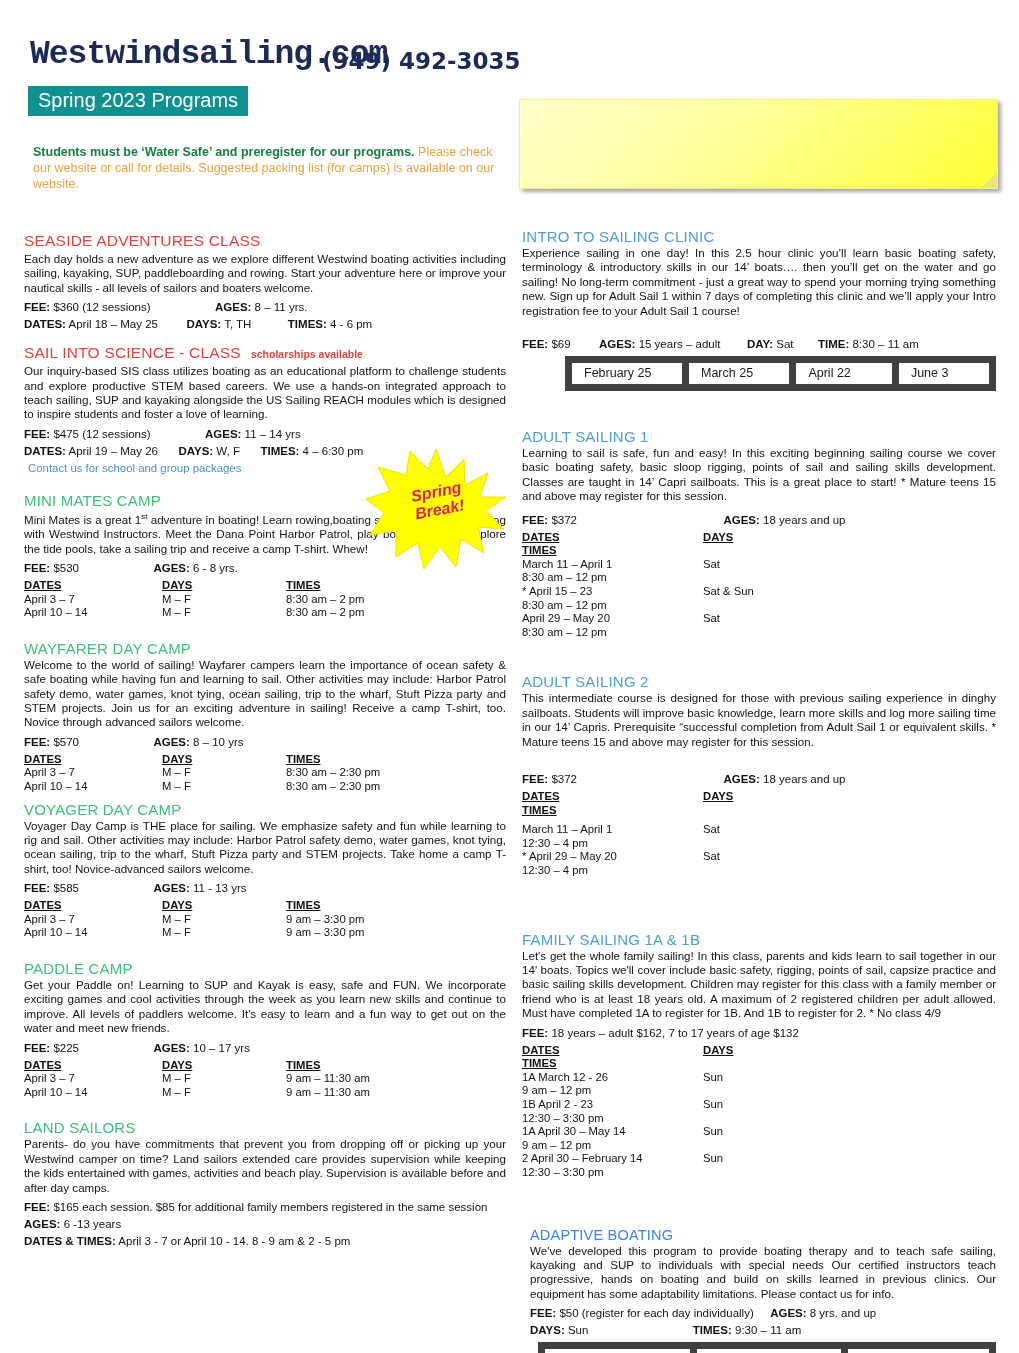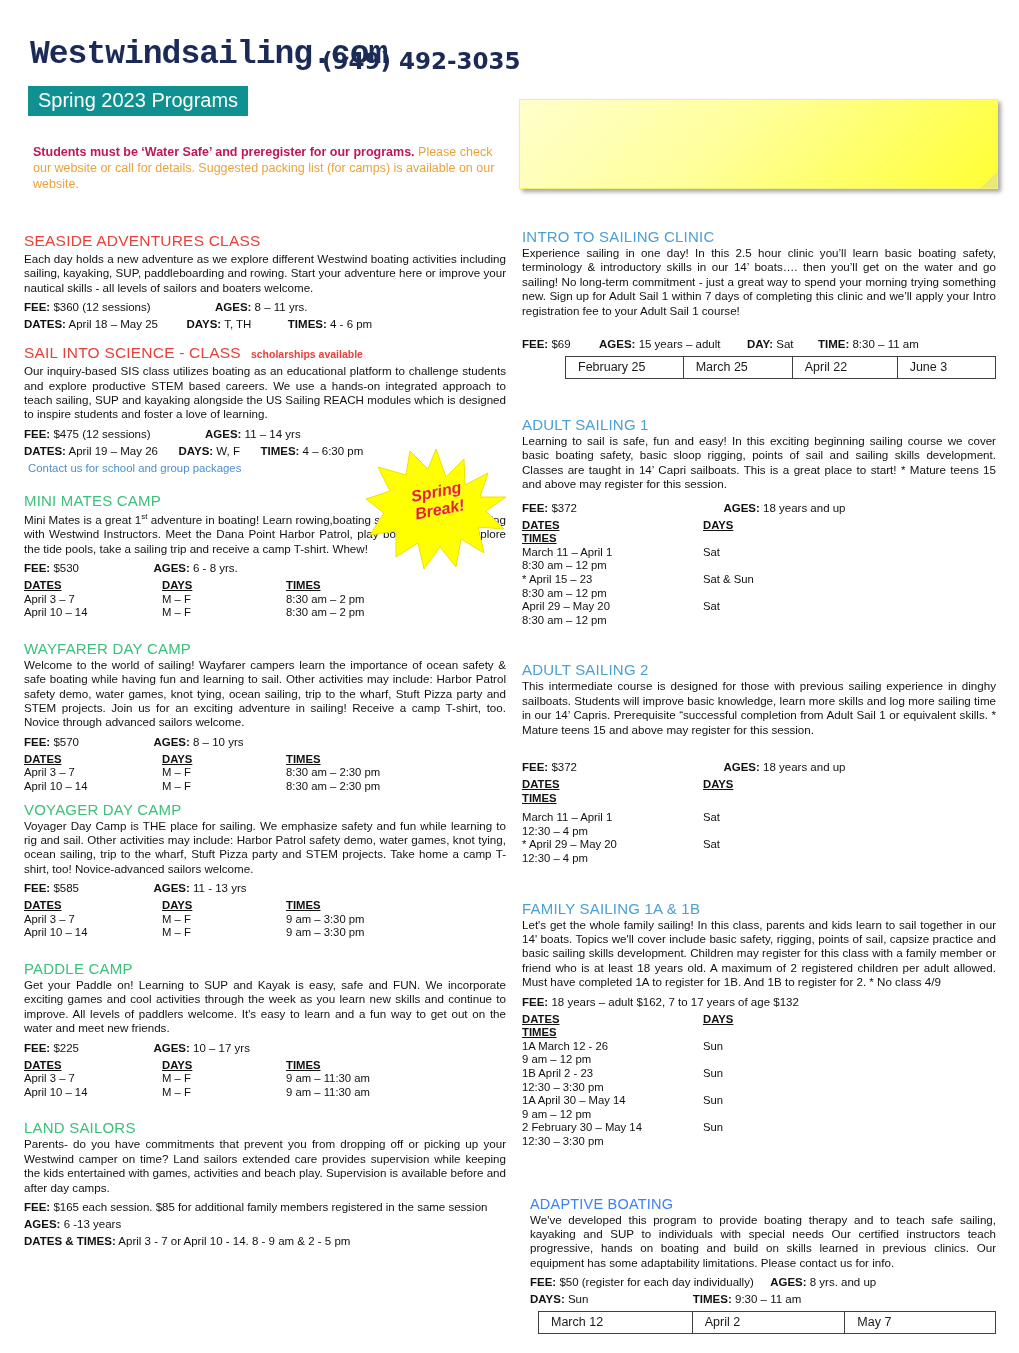--- a/index.html
+++ b/index.html
@@ -25,21 +25,21 @@
   .banner{
     position:absolute;left:28px;top:86px;
     background:#0e9190;color:#ffffff;
     font-size:20px;font-weight:normal;
     padding:3px 10px 4px 10px;white-space:nowrap;
   }
   .notice{
     position:absolute;left:33px;top:144px;width:462px;
     color:#e8a33d;font-size:12.5px;line-height:16px;
   }
-  .notice b{color:#be185d;font-weight:bold;}
+  .notice b{color:#15803d;font-weight:bold;}
 
   
   .deal{
     position:absolute;left:519px;top:99px;width:477px;height:88px;
     background:linear-gradient(135deg,#ffffcc 0%,#ffff99 45%,#ffff33 100%);
     box-shadow:3px 3px 4px rgba(0,0,0,.35);
     border:1px solid #f2f27a;
   }
   .deal-inner{
     text-align:center;padding-top:17px;
@@ -78,21 +78,21 @@
   .sched .hrow span{font-weight:bold;text-decoration:underline;}
   .sched .row{display:block;}
   .c1{display:inline-block;width:138px;vertical-align:top;}
   .c2{display:inline-block;width:124px;vertical-align:top;}
   .c3{display:inline-block;width:180px;vertical-align:top;}
   .c1w{display:inline-block;width:181px;vertical-align:top;}
   .c2w{display:inline-block;width:170px;vertical-align:top;}
 
   
   .datebox{border-collapse:collapse;margin:6px 0 0 43px;font-size:12.5px;}
-  .datebox td{border:1px solid #404040;padding:3px 6px 4px 12px;}
+  .datebox td{border:7px solid #404040;padding:3px 6px 4px 12px;}
   .datebox.adaptive{margin-left:8px;}
 
   
   .burst{
     position:absolute;left:366px;top:447px;width:140px;height:122px;
   }
   .burst svg{display:block;}
   .burst-text{
     position:absolute;left:24px;top:36px;width:96px;
     transform:rotate(-11deg);
@@ -349,42 +349,42 @@
         </div>
         <div class="row" style="margin-top:6px">
           <span class="c1w">March 11 – April 1</span><span class="c2w">Sat</span><span class="c3">12:30 – 4 pm</span>
         </div>
         <div class="row">
           <span class="c1w">* April 29 – May 20</span><span class="c2w">Sat</span><span class="c3">12:30 – 4 pm</span>
         </div>
       </div>
     </div>
 
-    <div class="prog" style="margin-top:34px">
+    <div class="prog" style="margin-top:53px">
       <div class="h-blue">FAMILY SAILING 1A &amp; 1B</div>
       <p class="desc">Let's get the whole family sailing!  In this class, parents and kids learn to sail together in our 14' boats.  Topics we'll cover include basic safety, rigging, points of sail, capsize practice and basic sailing skills development.  Children may register for this class with a family member or friend who is at least 18 years old. A maximum of 2 registered children per adult allowed. Must have completed 1A to register for 1B. And 1B to register for 2. * No class 4/9</p>
       <div class="inf">
         <span class="lbl">FEE:</span>
         <span>18 years – adult  $162,  7 to 17 years of age $132</span>
       </div>
       <div class="sched">
         <div class="row hrow">
           <span class="c1w">DATES</span><span class="c2w">DAYS</span><span class="c3">TIMES</span>
         </div>
         <div class="row">
           <span class="c1w">1A  March 12 - 26</span><span class="c2w">Sun</span><span class="c3">9 am – 12 pm</span>
         </div>
         <div class="row">
           <span class="c1w">1B  April 2 - 23</span><span class="c2w">Sun</span><span class="c3">12:30 – 3:30 pm</span>
         </div>
         <div class="row">
           <span class="c1w">1A  April 30 – May 14</span><span class="c2w">Sun</span><span class="c3">9 am – 12 pm</span>
         </div>
         <div class="row">
-          <span class="c1w"> 2  February 30 – May 14</span><span class="c2w">Sun</span><span class="c3">12:30 – 3:30 pm</span>
+          <span class="c1w"> 2  April 30 – February 14</span><span class="c2w">Sun</span><span class="c3">12:30 – 3:30 pm</span>
         </div>
       </div>
     </div>
 
     <div class="prog" style="margin-top:46px;margin-left:8px">
       <div class="h-black">ADAPTIVE BOATING</div>
       <p class="desc">We've developed this program to provide boating therapy and to teach safe sailing, kayaking and SUP to individuals with special needs Our certified instructors teach progressive, hands on boating and build on skills learned in previous clinics. Our equipment has some adaptability limitations. Please contact us for info.</p>
       <div class="inf">
         <span class="lbl">FEE:</span>
         <span>$50   (register for each day individually)</span>

